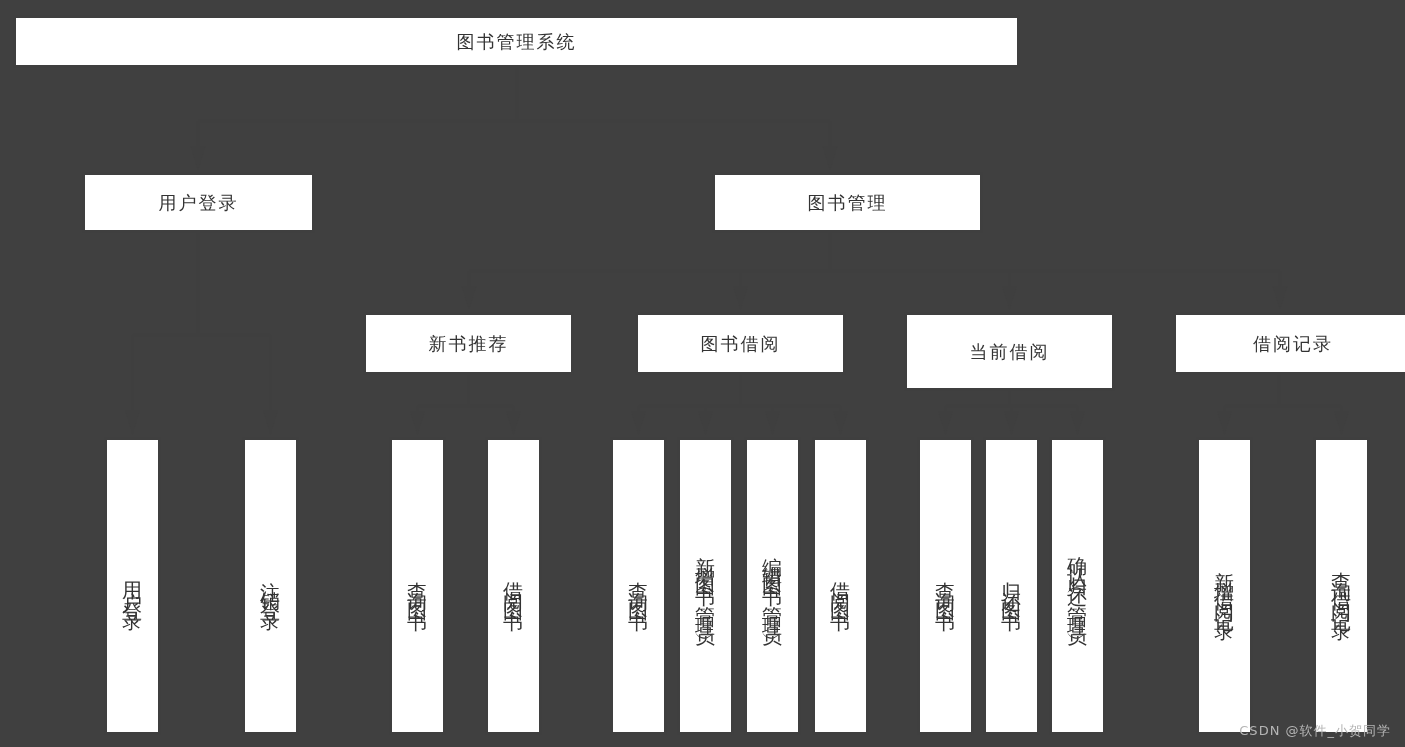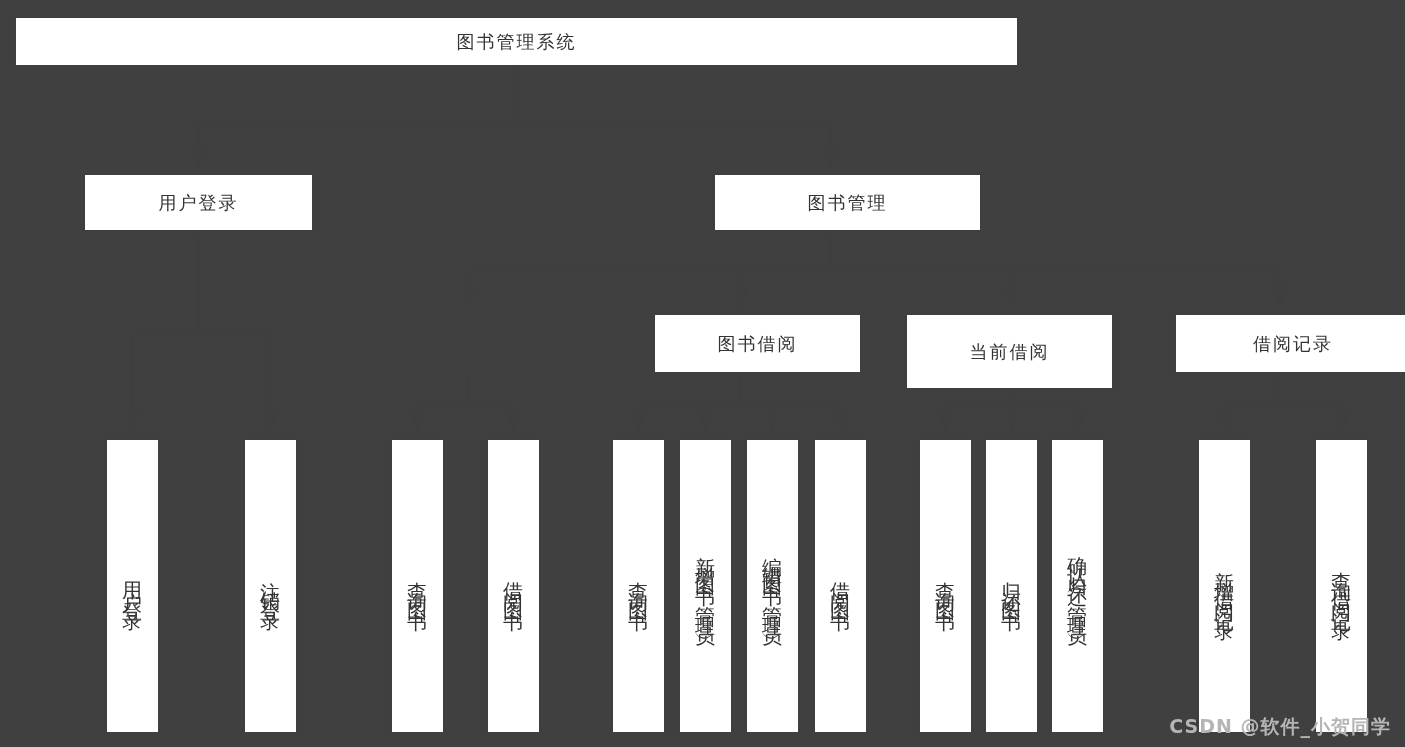--- a/index.html
+++ b/index.html
@@ -32,25 +32,24 @@
     text-orientation: mixed;
     font-size: 20px;
     letter-spacing: 10px;
     line-height: 1;
     white-space: nowrap;
   }
   #watermark {
     position: absolute;
     right: 14px;
     bottom: 7px;
-    font-size: 19px;
+    font-size: 13px;
     color: #b5b5b5;
     letter-spacing: 1px;
     white-space: nowrap;
-    font-weight: bold;
   }
 </style>
 </head>
 <body>
 
 <div id="canvas">
 
   <svg id="connectors" viewBox="0 0 1405 747" xmlns="http://www.w3.org/2000/svg">
     <g stroke="#3f3f3f" stroke-width="2.5" fill="none">
 
@@ -89,21 +88,22 @@
       <polygon points="1217,411 1232,411 1224.5,435"></polygon>
       <polygon points="1334,411 1349,411 1341.5,435"></polygon>
     </g>
   </svg>
 
   <div class="box h-box" style="left:13px; top:15px; width:1007px; height:53px;">图书管理系统</div>
 
   <div class="box h-box" style="left:82px; top:172px; width:233px; height:61px;">用户登录</div>
   <div class="box h-box" style="left:712px; top:172px; width:271px; height:61px;">图书管理</div>
 
-  <div class="box h-box" style="left:652px; top:312px; width:211px; height:63px;">图书借阅</div>
+  <div class="box h-box" style="left:363px; top:312px; width:211px; height:63px;">新书推荐</div>
+  <div class="box h-box" style="left:635px; top:312px; width:211px; height:63px;">图书借阅</div>
   <div class="box h-box" style="left:904px; top:312px; width:211px; height:79px;">当前借阅</div>
   <div class="box h-box" style="left:1173px; top:312px; width:240px; height:63px;">借阅记录</div>
 
   <div class="box v-box" style="left:104px; top:437px; width:57px; height:298px;">
     <span class="vtext">用户登录</span>
   </div>
   <div class="box v-box" style="left:242px; top:437px; width:57px; height:298px;">
     <span class="vtext">注销登录</span>
   </div>
   <div class="box v-box" style="left:389px; top:437px; width:57px; height:298px;">

